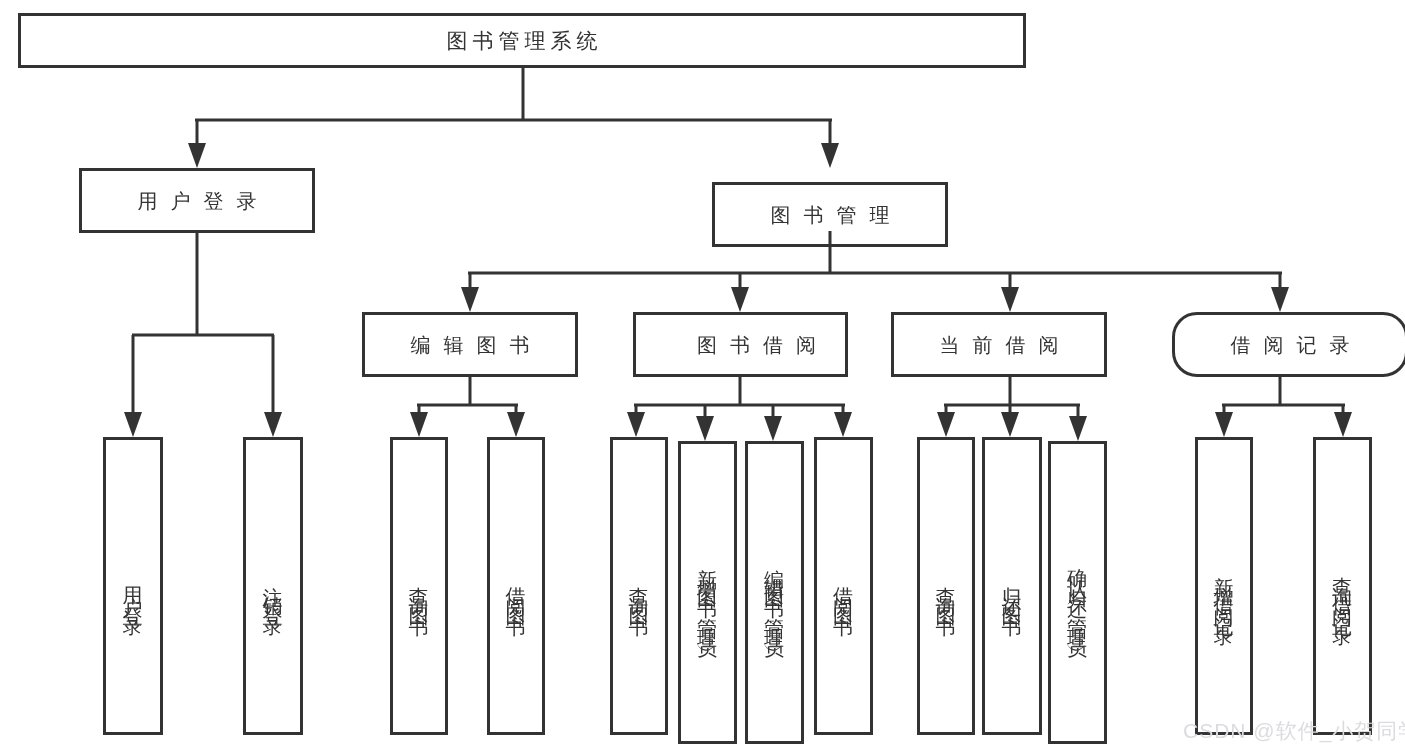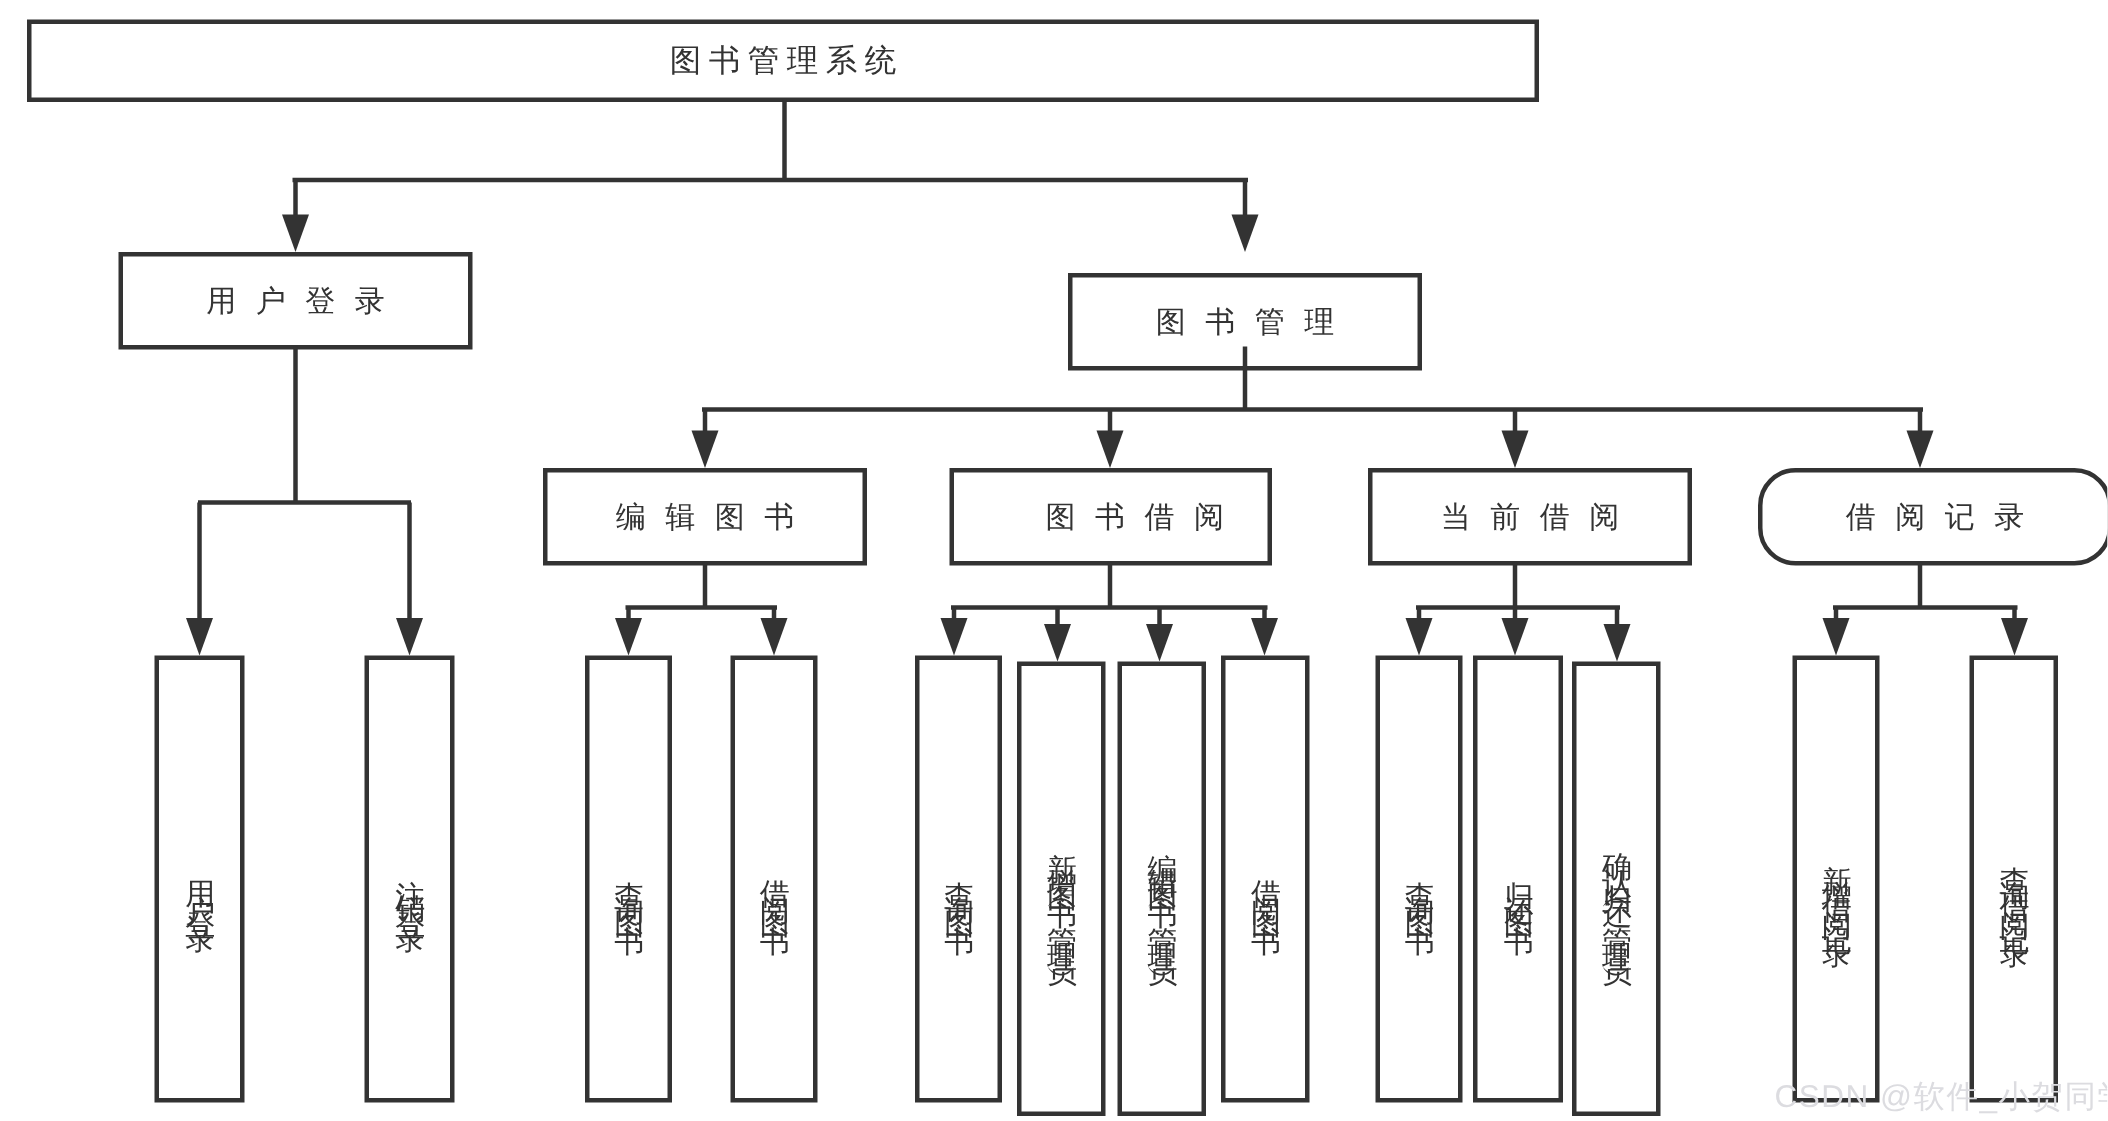--- a/index.html
+++ b/index.html
@@ -49,21 +49,21 @@
 </head>
 <body>
 
 <div class="canvas">
   <div id="nodes">
       <div class="node lv1" style="left: 18px; top: 13px; width: 1008px; height: 55px;">图书管理系统</div>
       <div class="node lv2" style="left: 79px; top: 168px; width: 236px; height: 65px;">用户登录</div>
       <div class="node lv2" style="left: 712px; top: 182px; width: 236px; height: 65px;">图书管理</div>
       <div class="node lv3" style="left: 362px; top: 312px; width: 216px; height: 65px;">编辑图书</div>
       <div class="node lv3" style="left: 633px; top: 312px; width: 215px; height: 65px; padding-left: 45px;">图书借阅</div>
-      <div class="node lv3" style="left: 912px; top: 312px; width: 216px; height: 65px;">当前借阅</div>
+      <div class="node lv3" style="left: 891px; top: 312px; width: 216px; height: 65px;">当前借阅</div>
       <div class="node lv3" style="left: 1172px; top: 312px; width: 236px; height: 65px; border-radius: 25px;">借阅记录</div>
       <div class="node lv4 vertical" style="left: 103px; top: 437px; width: 60px; height: 298px;">用户登录</div>
       <div class="node lv4 vertical" style="left: 243px; top: 437px; width: 60px; height: 298px;">注销登录</div>
       <div class="node lv4 vertical" style="left: 390px; top: 437px; width: 58px; height: 298px;">查询图书</div>
       <div class="node lv4 vertical" style="left: 487px; top: 437px; width: 58px; height: 298px;">借阅图书</div>
       <div class="node lv4 vertical" style="left: 610px; top: 437px; width: 58px; height: 298px;">查询图书</div>
       <div class="node lv4 vertical" style="left: 678px; top: 441px; width: 59px; height: 303px;">新增图书（管理员）</div>
       <div class="node lv4 vertical" style="left: 745px; top: 441px; width: 59px; height: 303px;">编辑图书（管理员）</div>
       <div class="node lv4 vertical" style="left: 814px; top: 437px; width: 59px; height: 298px;">借阅图书</div>
       <div class="node lv4 vertical" style="left: 917px; top: 437px; width: 58px; height: 298px;">查询图书</div>

